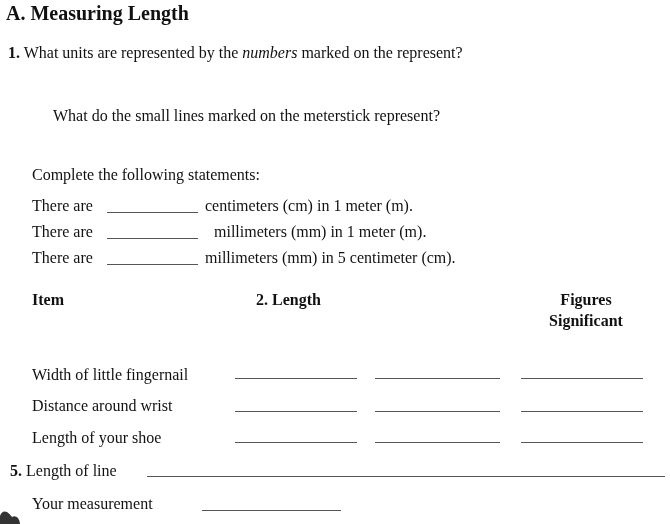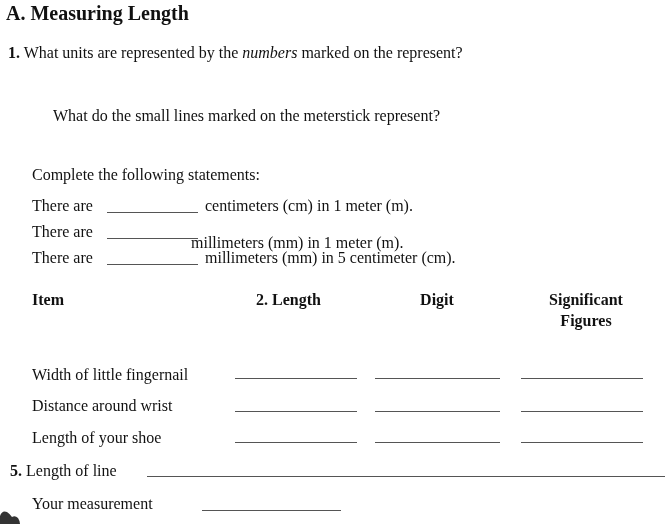--- a/index.html
+++ b/index.html
@@ -26,34 +26,33 @@
 <div class="abs t16" style="left:32px; top:107px;margin-left:21px;">What do the small lines marked on the meterstick represent?</div>
 
 <div class="abs t16" style="left:32px; top:166px;">Complete the following statements:</div>
 
 <div class="abs t16" style="left:32px; top:197px;">There are</div>
 <div class="blank" style="left:107px; top:212px; width:91px;"></div>
 <div class="abs t16" style="left:205px; top:197px;">centimeters (cm) in 1 meter (m).</div>
 
 <div class="abs t16" style="left:32px; top:223px;">There are</div>
 <div class="blank" style="left:107px; top:238px; width:91px;"></div>
-<div class="abs t16" style="left:191px; top:223px;margin-top:11px;">millimeters (mm) in 1 meter (m).</div>
+<div class="abs t16" style="left:214px; top:223px;">millimeters (mm) in 1 meter (m).</div>
 
 <div class="abs t16" style="left:32px; top:249px;">There are</div>
 <div class="blank" style="left:107px; top:264px; width:91px;"></div>
 <div class="abs t16" style="left:205px; top:249px;">millimeters (mm) in 5 centimeter (cm).</div>
 
 <div class="abs hdr" style="left:32px; top:289px; text-align:left;">Item</div>
 <div class="abs hdr" style="left:256px; top:289px;text-align:center;">2. Length</div>
 <div class="abs hdr" style="left:385px; top:289px; width:104px;">
-  <div>Digit</div>
 </div>
 <div class="abs hdr" style="left:530px; top:289px; width:112px;">
+  <div>Figures</div>
   <div>Significant</div>
-  <div>Figures</div>
 </div>
 
 <div class="abs t16" style="left:32px; top:366px;">Width of little fingernail</div>
 <div class="blank" style="left:235px; top:378px; width:122px;"></div>
 <div class="blank" style="left:375px; top:378px; width:125px;"></div>
 <div class="blank" style="left:521px; top:378px; width:122px;"></div>
 
 <div class="abs t16" style="left:32px; top:397px;">Distance around wrist</div>
 <div class="blank" style="left:235px; top:411px; width:122px;"></div>
 <div class="blank" style="left:375px; top:411px; width:125px;"></div>

